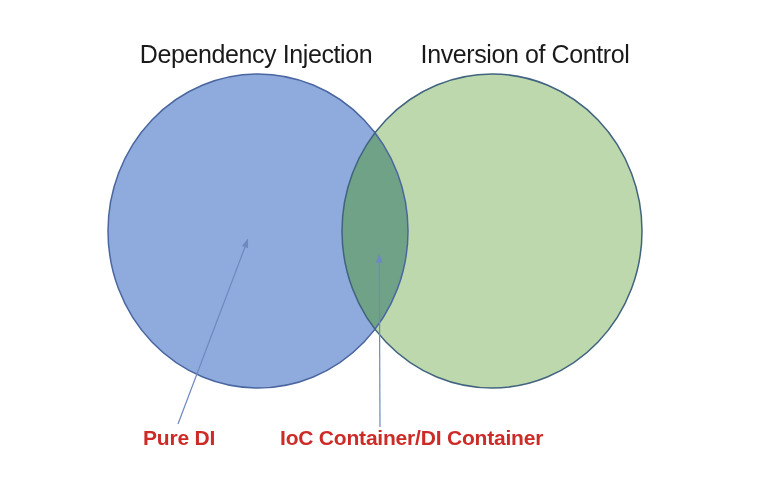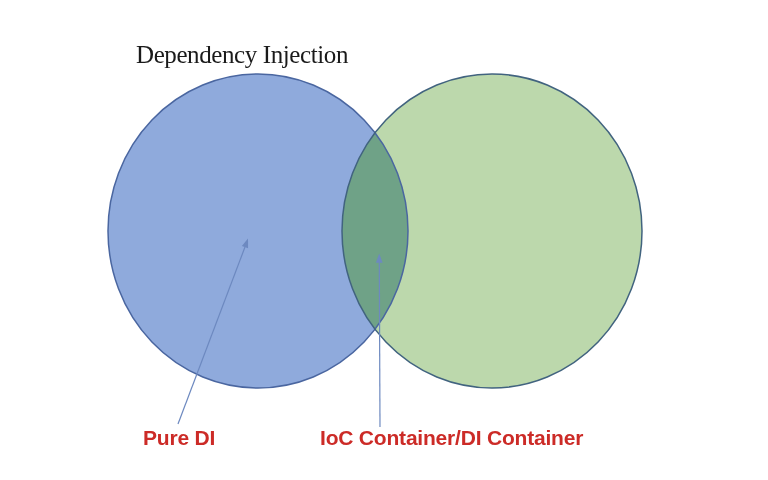--- a/index.html
+++ b/index.html
@@ -15,34 +15,34 @@
   .circle-title {
     position: absolute;
     top: 41px;
     transform: translateX(-50%);
     font-size: 25px;
     line-height: 1.1;
     letter-spacing: -0.4px;
     color: #1a1a1a;
     white-space: nowrap;
   }
-  .title-left  { left: 242px; font-family: Liberation Serif, serif; }
+  .title-left  { left: 256px; }
   .title-right { left: 525px; }
   .callout-label {
     position: absolute;
     top: 426px;
     font-size: 21px;
     line-height: 1.15;
     letter-spacing: -0.2px;
     color: #cc2b27;
     white-space: nowrap;
     font-weight: bold;
   }
   .callout-left { left: 143px; }
-  .callout-mid  { left: 280px; margin-left: 40px; }
+  .callout-mid  { left: 280px; }
 </style>
 </head>
 <body>
 
 <div class="stage">
 
   <svg width="768" height="480" viewBox="0 0 768 480">
     <defs>
       <clipPath id="clip-left-circle">
         <ellipse cx="258" cy="231" rx="150" ry="157"></ellipse>
@@ -58,17 +58,18 @@
     <ellipse cx="492" cy="231" rx="150" ry="157" fill="none" stroke-width="1.5" stroke="#41637F"></ellipse>
 
     <line x1="178" y1="424" x2="245" y2="247" stroke-width="1.2" stroke="#6D89C0"></line>
     <polygon points="248,238.5 248.1,248.2 241.9,245.9" fill="#6D89C0"></polygon>
 
     <line x1="380" y1="427" x2="379.3" y2="262" stroke-width="1.2" stroke="#6D89C0"></line>
     <polygon points="379.2,253.5 382.6,262.8 375.9,262.8" fill="#6D89C0"></polygon>
   </svg>
 
   <div class="circle-title title-left">Dependency Injection</div>
+  <div class="circle-title title-right">Inversion of Control</div>
 
   <div class="callout-label callout-left">Pure DI</div>
   <div class="callout-label callout-mid">IoC Container/DI Container</div>
 
 </div>
 
 </body></html>

